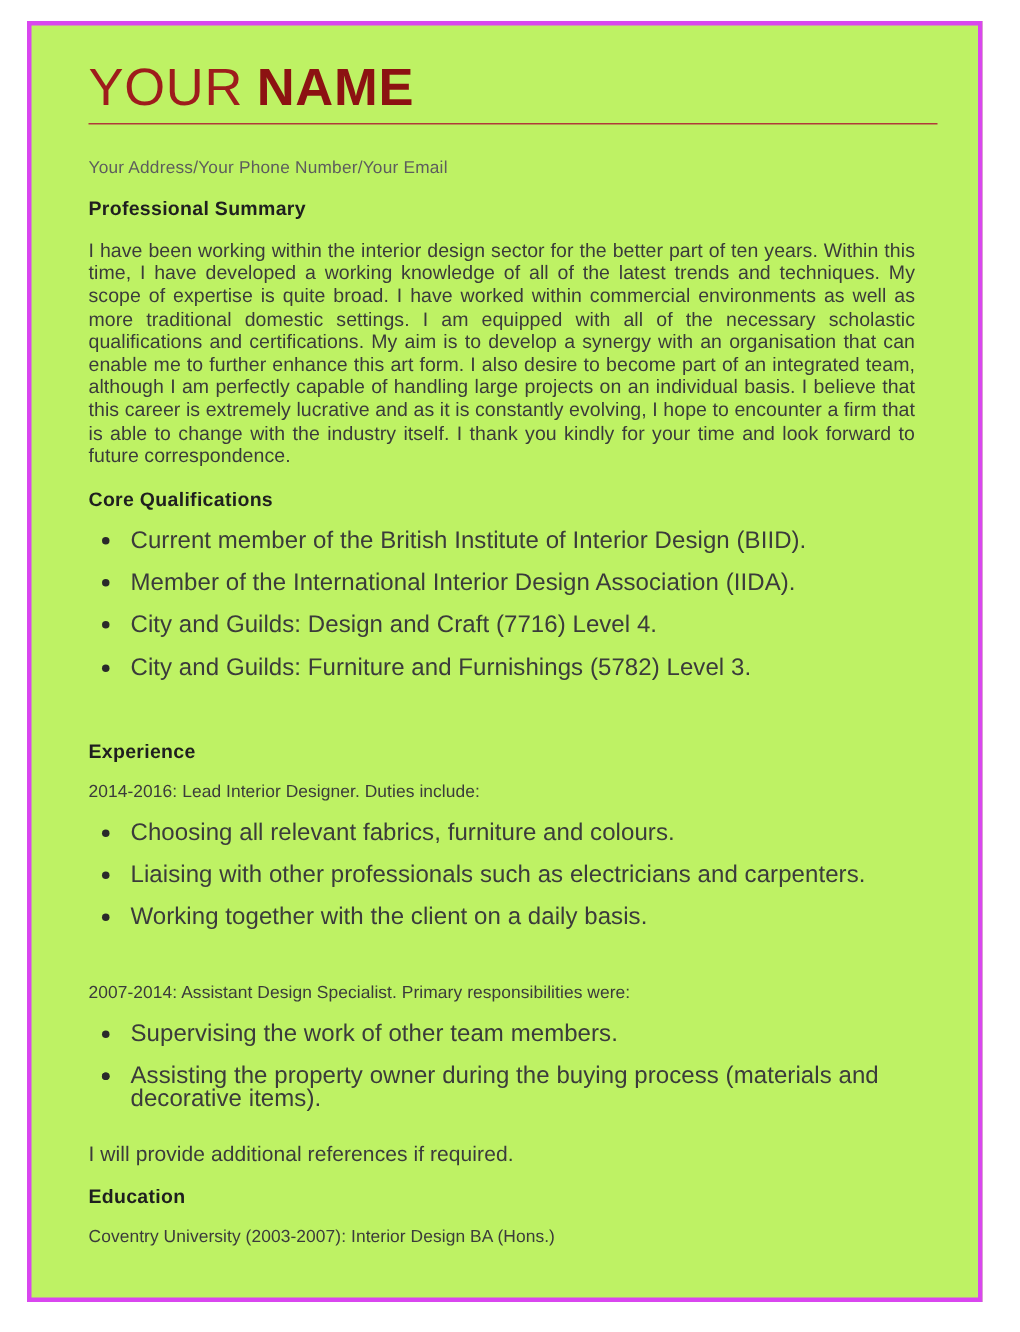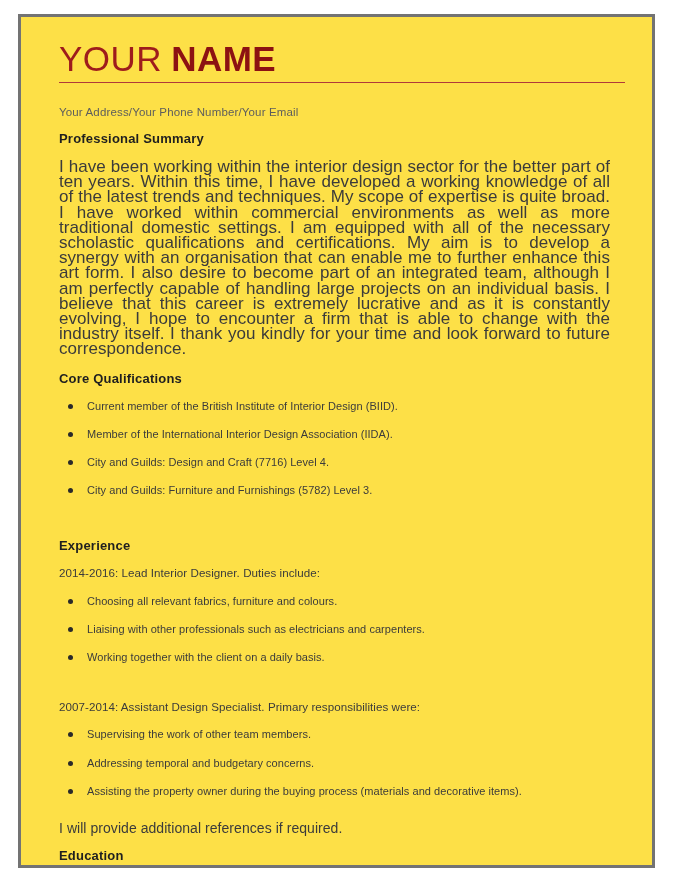--- a/index.html
+++ b/index.html
@@ -15,22 +15,22 @@
   }
 
   
   #page-frame {
     position: absolute;
     left: 18px;
     top: 14px;
     width: 637px;
     height: 854px;
     box-sizing: border-box;
-    border: 3px solid #737373;
-    background: #fde047;
+    border: 3px solid #d946ef;
+    background: #bef264;
     overflow: hidden;
   }
 
   #page-inner {
     position: absolute;
     left: 0;
     top: 0;
     right: 0;
     bottom: 0;
     padding: 16px 30px 10px 38px;
@@ -78,21 +78,21 @@
     color: #1f1f1f;
     letter-spacing: 0.2px;
     margin: 0 0 13px 0;
   }
   .section-heading.tight {
     margin-bottom: 11px;
   }
 
   
   .body-paragraph {
-    font-size: 17px;
+    font-size: 13px;
     line-height: 15.2px;
     color: #3b3b3b;
     text-align: justify;
     margin: 0 0 14px 0;
     width: 551px;
     letter-spacing: 0.05px;
   }
   .subhead-line {
     font-size: 11.6px;
     line-height: 15.2px;
@@ -110,21 +110,21 @@
 
   
   .bullet-list {
     list-style: none;
     margin: 0;
     padding: 0;
   }
   .bullet-list li {
     position: relative;
     padding-left: 28px;
-    font-size: 11px;
+    font-size: 16px;
     line-height: 15.2px;
     color: #3b3b3b;
     margin-bottom: 13px;
     letter-spacing: 0.05px;
     max-width: 520px;
   }
   .bullet-list li:last-child {
     margin-bottom: 0;
   }
   .bullet-list li .bullet-dot {
@@ -184,21 +184,21 @@
           <li><span class="bullet-dot"></span><span>Working together with the client on a daily basis.</span></li>
         </ul>
       </div>
 
       <div class="gap-medium"></div>
 
       <div>
         <p class="subhead-line">2007-2014: Assistant Design Specialist. Primary responsibilities were:</p>
         <ul class="bullet-list">
           <li><span class="bullet-dot"></span><span>Supervising the work of other team members.</span></li>
-          <li><span class="bullet-dot"></span><span>Addressing temporal and budgetary concerns.</span></li>
+          <li><span class="bullet-dot"></span></li>
           <li><span class="bullet-dot"></span><span>Assisting the property owner during the buying process (materials and decorative items).</span></li>
         </ul>
       </div>
 
       <div class="gap-medium"></div>
 
       <p class="closing-line">I will provide additional references if required.</p>
     </div>
 
     <div id="education-section">

